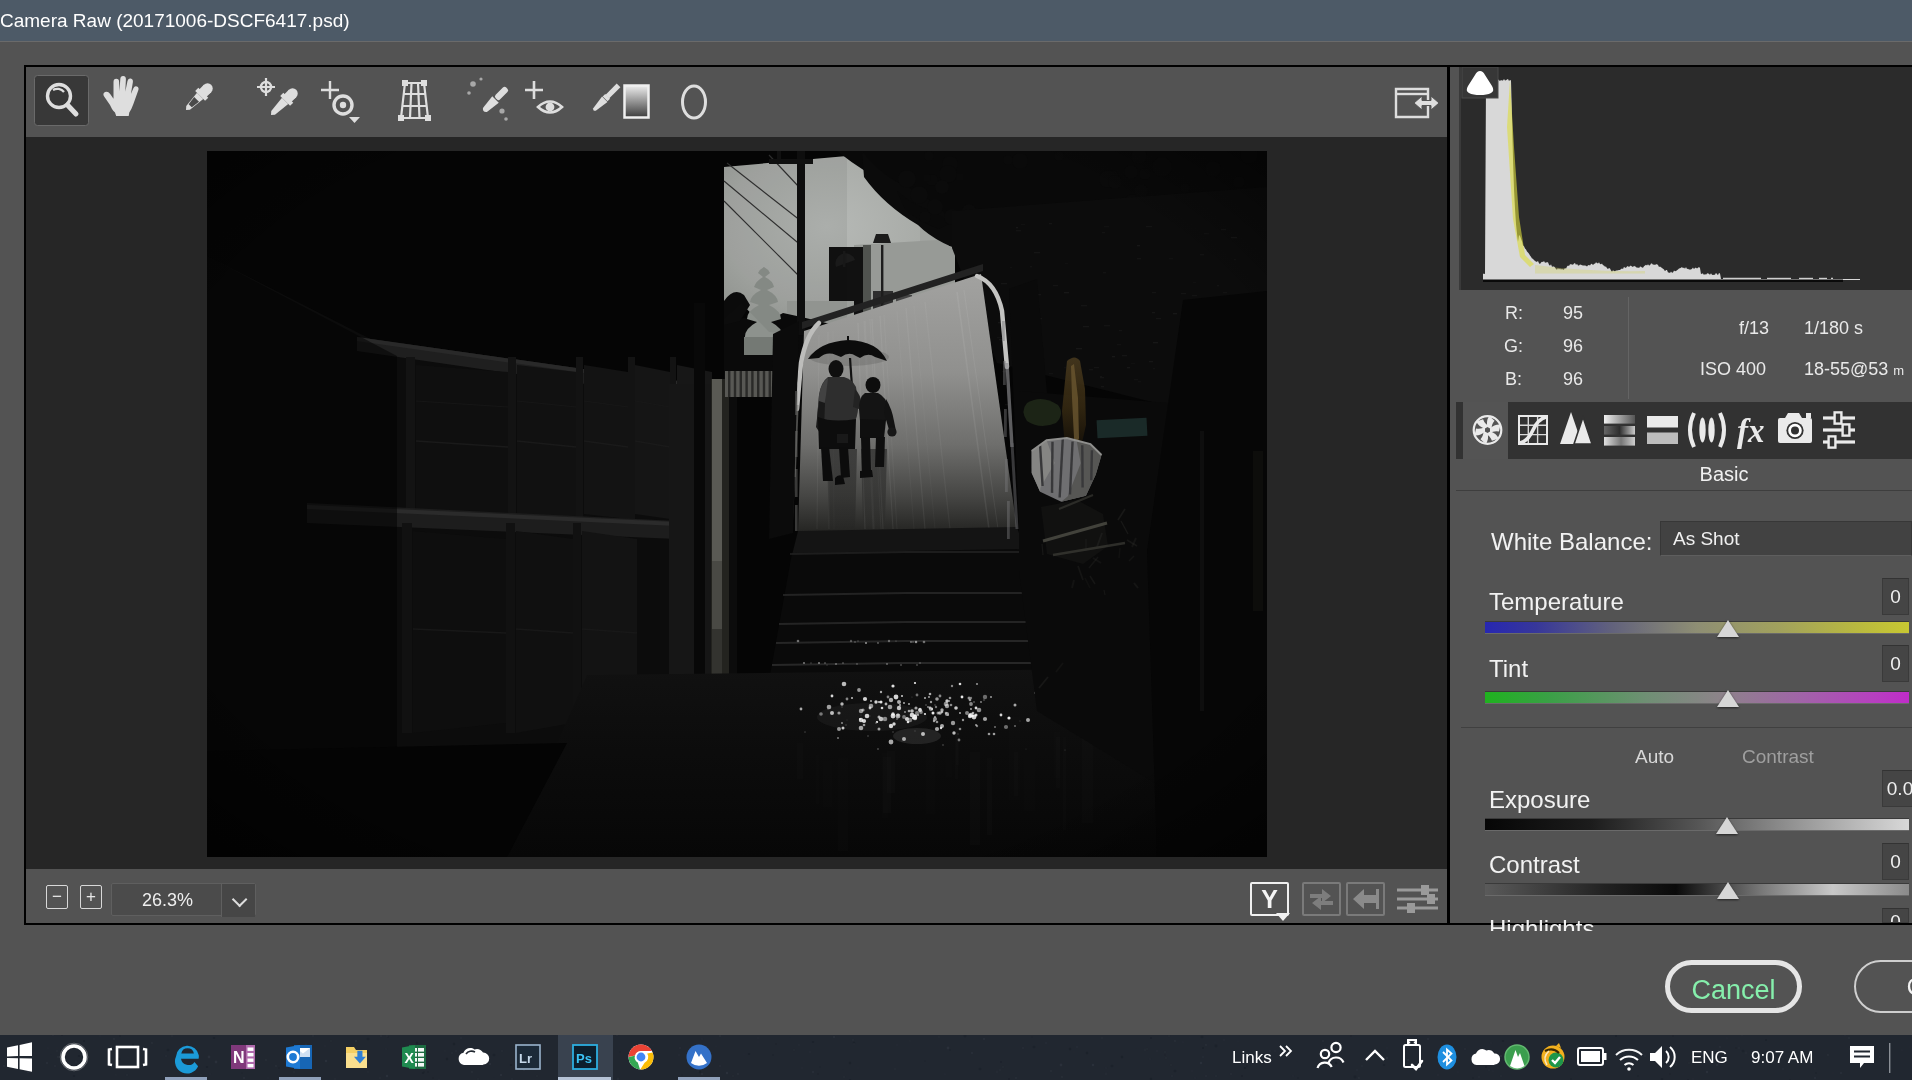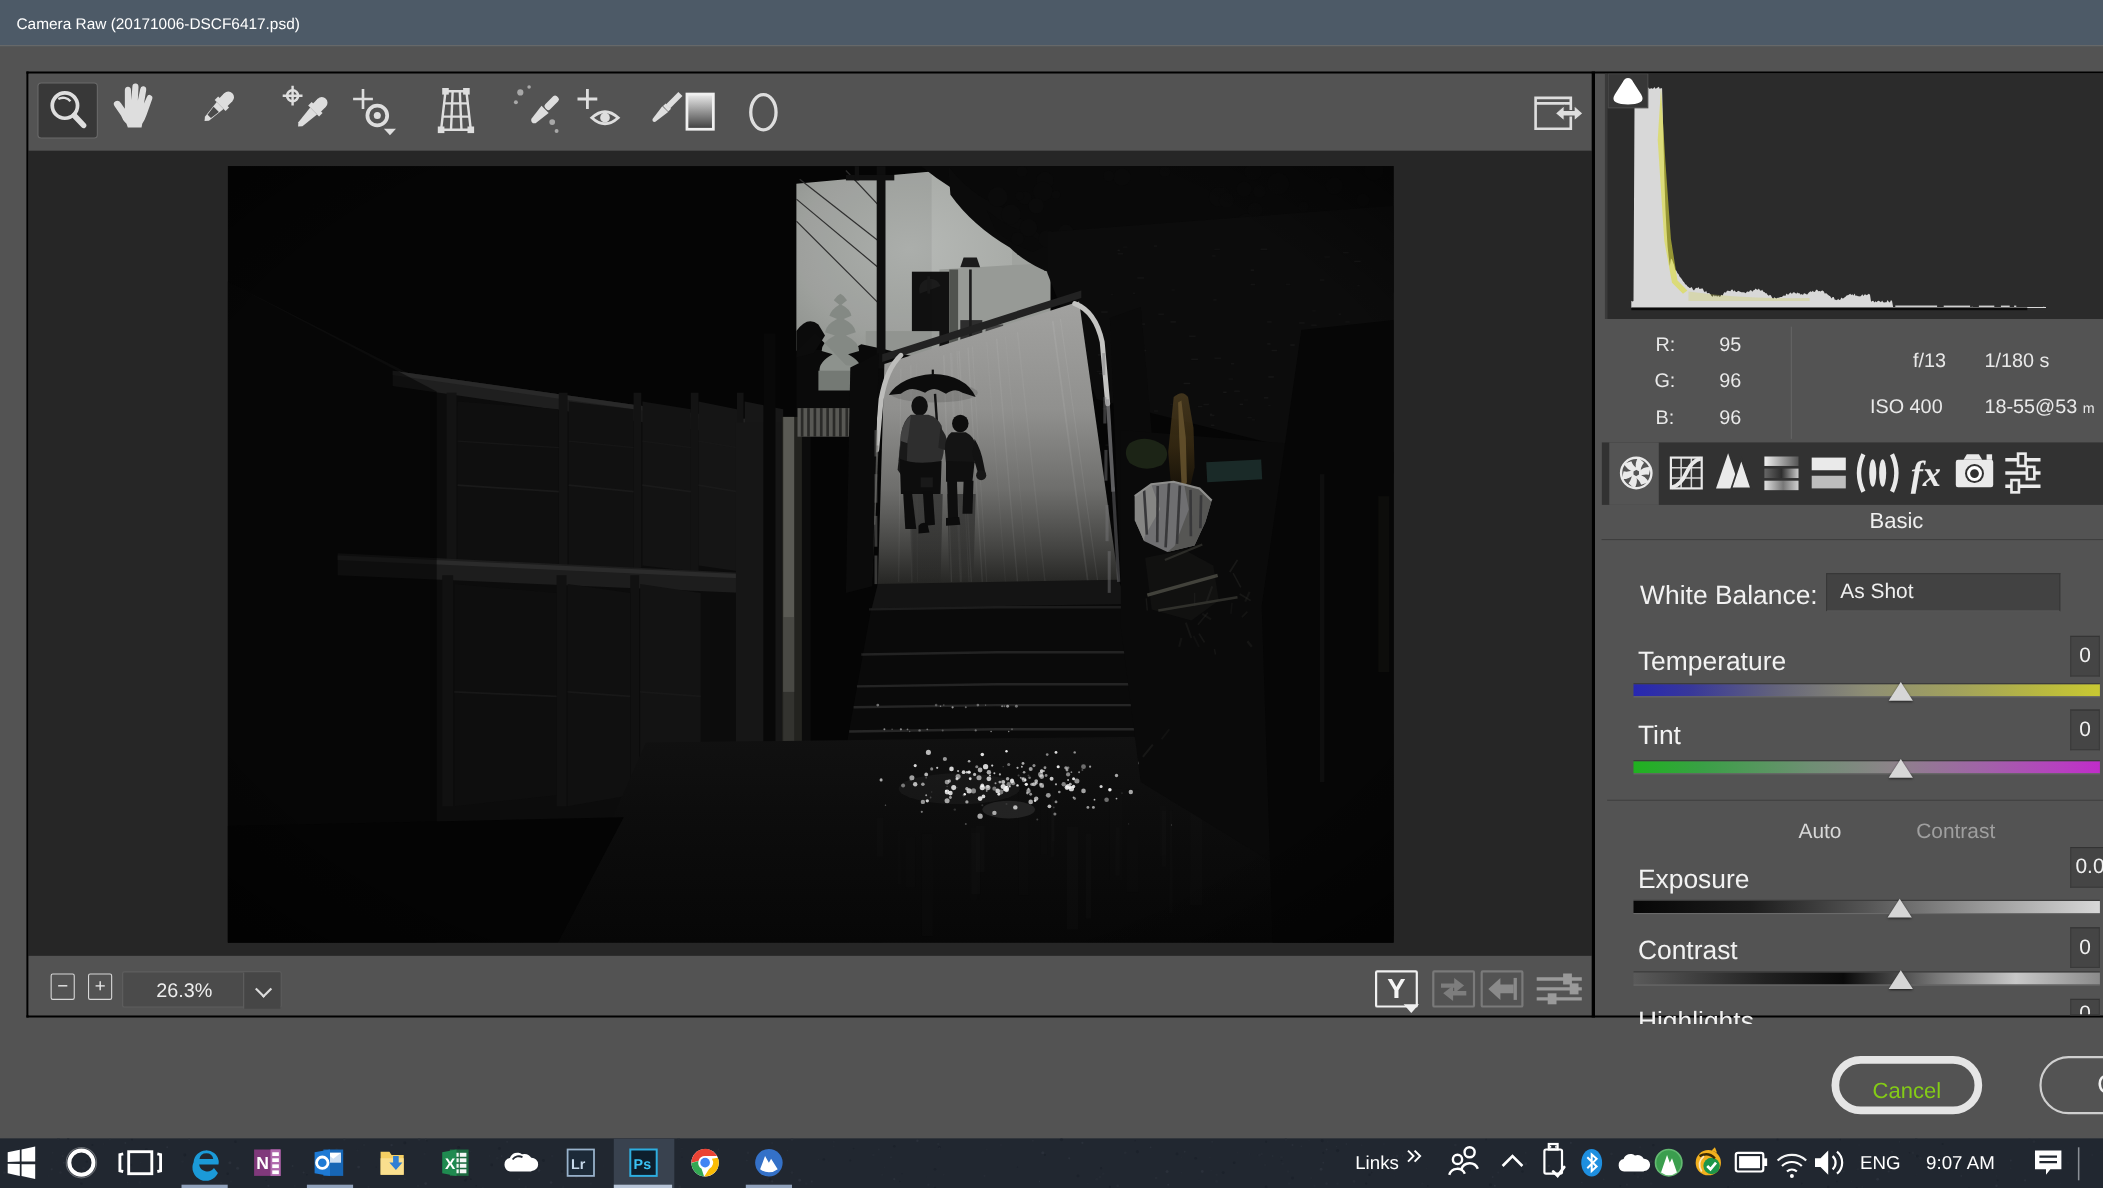--- a/index.html
+++ b/index.html
@@ -1,16 +1,16 @@
 <!DOCTYPE html>
 <html><head><meta charset="utf-8"><title>Camera Raw</title><style>
 *{margin:0;padding:0;box-sizing:border-box}
 html,body{width:1912px;height:1080px;overflow:hidden;background:#535353;font-family:"Liberation Sans",sans-serif}
 .abs{position:absolute}
-#titlebar{left:0;top:0;width:1912px;height:42px;background:#4d5a67;border-bottom:1px solid #6a6a6a;color:#fff;font-size:14px;line-height:42px;padding-left:15px}
+#titlebar{left:0;top:0;width:1912px;height:42px;background:#4d5a67;border-bottom:1px solid #6a6a6a;color:#fff;font-size:19px;line-height:42px;}
 #dlg{left:24px;top:65px;width:1888px;height:860px;background:#535353;border:2px solid #000;border-right:none}
 #canvas{left:26px;top:137px;width:1421px;height:732px;background:#262626}
 #toolbar{left:26px;top:67px;width:1421px;height:70px;background:#535353}
 #botbar{left:26px;top:869px;width:1421px;height:54px;background:#535353}
 #vline{left:1447px;top:65px;width:3px;height:860px;background:#000}
 #photo{left:207px;top:151px;width:1060px;height:706px}
 .btn-sq{position:absolute;width:22px;height:24px;border:1.6px solid #d8d8d8;border-radius:2px;color:#e8e8e8;font-size:17px;text-align:center;line-height:21px;background:#535353}
 #zoomdd{position:absolute;left:111px;top:883px;width:145px;height:33px;border:1px solid #5f5f5f;background:#4b4b4b;border-radius:2px}
 #zoomdd .txt{position:absolute;left:0;top:0;width:111px;height:33px;color:#eee;font-size:18px;text-align:center;line-height:32px}
 #zoomdd .chev{position:absolute;right:0;top:0;width:34px;height:33px;border-left:1px solid #5f5f5f;background:#464646}
@@ -24,23 +24,23 @@
 #histoborder{left:1459px;top:67px;width:2px;height:223px;background:#3a3a3a}
 .info{color:#e9e9e9;font-size:18px}
 #infodiv{left:1628px;top:297px;width:1px;height:102px;background:#646464}
 #tabs{left:1456px;top:402px;width:456px;height:49px}
 #basic-hdr{left:1456px;top:459px;width:536px;height:32px;color:#f0f0f0;font-size:20px;text-align:center;line-height:30px}
 #basic-sep{left:1456px;top:490px;width:456px;height:1px;background:#3e3e3e}
 .lbl{color:#f2f2f2;font-size:24px}
 .valbox{position:absolute;width:27px;height:37px;background:#454545;border:1px solid #3a3a3a;border-top-color:#333;color:#f0f0f0;font-size:19px;text-align:center;line-height:35px}
 .track{position:absolute;left:1485px;width:424px;height:13px;border-top:1px solid #3a3a3a;border-bottom:1px solid #6a6a6a}
 .thumb{position:absolute;width:0;height:0;border-left:11px solid transparent;border-right:11px solid transparent;border-bottom:17px solid #d6d6d6;filter:drop-shadow(0 1px 1px #222)}
-#wbdd{left:1660px;top:521px;width:213px;height:35px;background:#424242;border:1px solid #373737;border-bottom-color:#5e5e5e;color:#f0f0f0;font-size:19px;line-height:33px;padding-left:12px}
+#wbdd{left:1660px;top:521px;width:252px;height:35px;background:#424242;border:1px solid #373737;border-bottom-color:#5e5e5e;color:#f0f0f0;font-size:19px;line-height:33px;padding-left:12px}
 .link{color:#d8d8d8;font-size:19px;}
-#cancel{left:1665px;top:960px;width:137px;height:53px;border:7px solid #e5e5e5;border-radius:27px;color:#84cc16;font-size:20px;text-align:center;line-height:50px}
+#cancel{left:1665px;top:960px;width:137px;height:53px;border:5px solid #e5e5e5;border-radius:27px;color:#86efac;font-size:27px;text-align:center;line-height:50px}
 #okbtn{left:1854px;top:960px;width:140px;height:53px;border:2px solid #cfcfcf;border-radius:27px;color:#f2f2f2;font-size:24px;text-align:center;line-height:50px}
 
 #taskbar{left:0;top:1035px;width:1912px;height:45px;background:#212730;color:#fff}
 </style></head><body>
 <div class="abs" id="titlebar">Camera Raw (20171006-DSCF6417.psd)</div>
 <div class="abs" id="dlg"></div>
 <div class="abs" id="toolbar"><svg width="1421" height="70" viewBox="0 0 1421 70">
       <defs>
         <linearGradient id="tgrad" x1="0" y1="0" x2="0" y2="1">
           <stop offset="0%" stop-color="#ededed"></stop>

